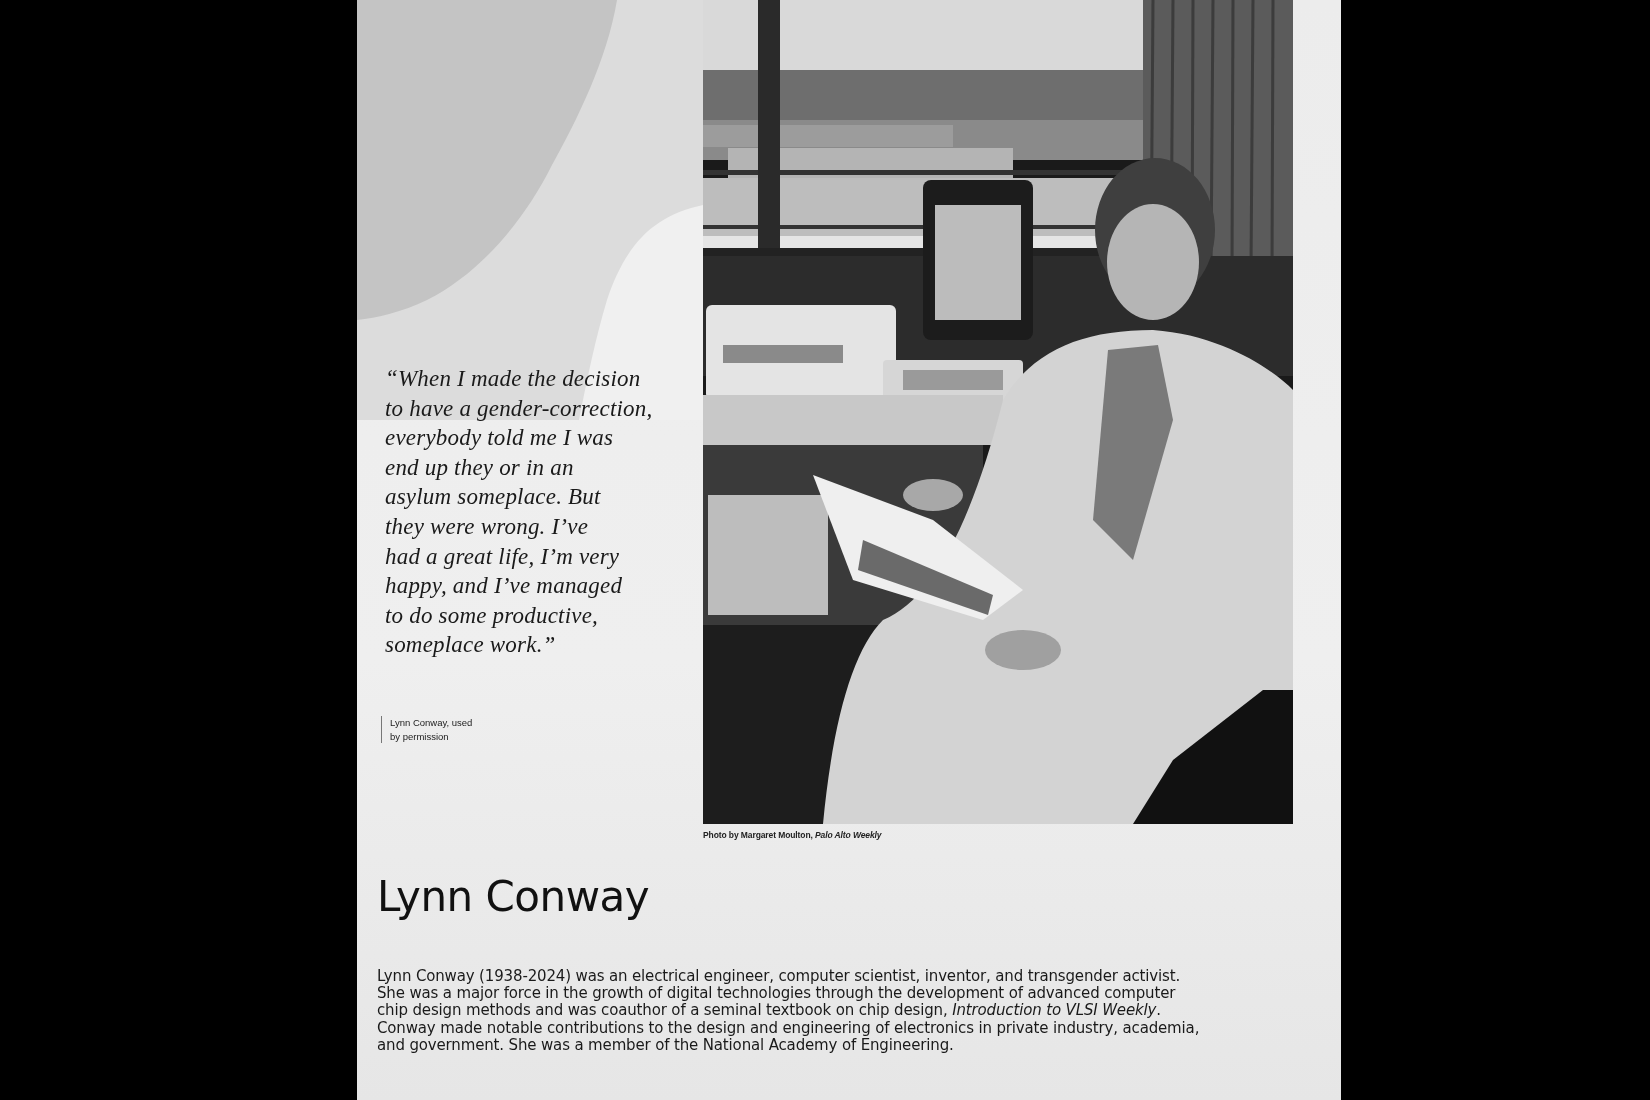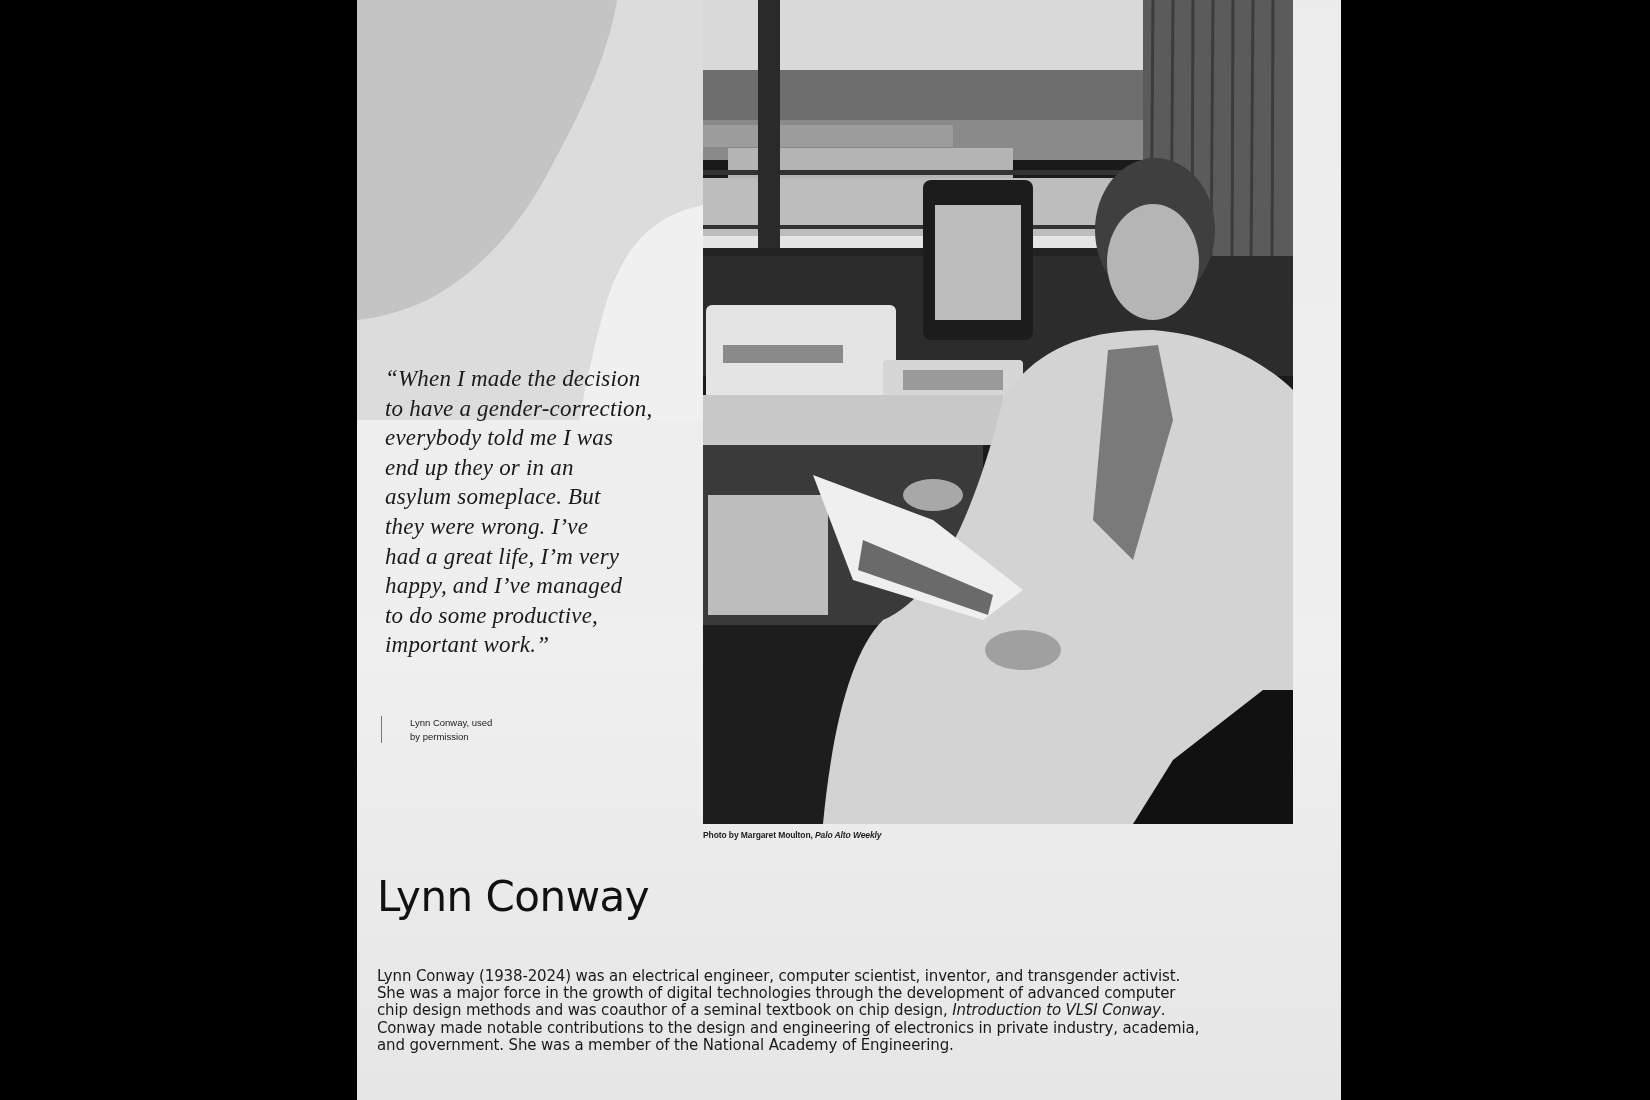--- a/index.html
+++ b/index.html
@@ -73,21 +73,21 @@
       position: absolute;
       left: 24px;
       top: 716px;
       padding-left: 8px;
       border-left: 1px solid #777;
       font-family: "Liberation Sans", sans-serif;
       font-size: 9.5px;
       line-height: 13.5px;
       color: #222;
     }
-    .attribution .line { display: block; margin-left: 20px; }
+    .attribution .line { display: block; }
     .heading {
       position: absolute;
       left: 20px;
       top: 872px;
       font-family: "DejaVu Sans", sans-serif;
       font-size: 42px;
       font-weight: normal;
       color: #111;
       letter-spacing: -0.5px;
       margin: 0;
@@ -121,21 +121,21 @@
     <div class="quote">
       <span class="line">“When I made the decision</span>
       <span class="line">to have a gender-correction,</span>
       <span class="line">everybody told me I was</span>
       <span class="line">end up they or in an</span>
       <span class="line">asylum someplace. But</span>
       <span class="line">they were wrong. I’ve</span>
       <span class="line">had a great life, I’m very</span>
       <span class="line">happy, and I’ve managed</span>
       <span class="line">to do some productive,</span>
-      <span class="line">important work.”</span>
+      <span class="line">someplace work.”</span>
     </div>
 
     <div class="attribution">
       <span class="line">Lynn Conway, used</span>
       <span class="line">by permission</span>
     </div>
 
     <div class="photo" aria-label="Black-and-white photo of Lynn Conway seated at a desk with a computer terminal and printer, holding an open magazine, office window with campus view behind">
       <svg width="590" height="824" viewBox="0 0 590 824">
 
@@ -202,19 +202,19 @@
 
     <div class="photo-credit">
       <span>Photo by Margaret Moulton, </span><em>Palo Alto Weekly</em>
     </div>
 
     <h1 class="heading">Lynn Conway</h1>
 
     <div class="bio">
       <span class="line">Lynn Conway (1938-2024) was an electrical engineer, computer scientist, inventor, and transgender activist.</span>
       <span class="line">She was a major force in the growth of digital technologies through the development of advanced computer</span>
-      <span class="line"><span>chip design methods and was coauthor of a seminal textbook on chip design, </span><em>Introduction to VLSI Conway</em><span>.</span></span>
+      <span class="line"><span>chip design methods and was coauthor of a seminal textbook on chip design, </span><em>Introduction to VLSI Weekly</em><span>.</span></span>
       <span class="line">Conway made notable contributions to the design and engineering of electronics in private industry, academia,</span>
       <span class="line">and government. She was a member of the National Academy of Engineering.</span>
     </div>
 
   </div>
 </div>
 
 </body></html>

